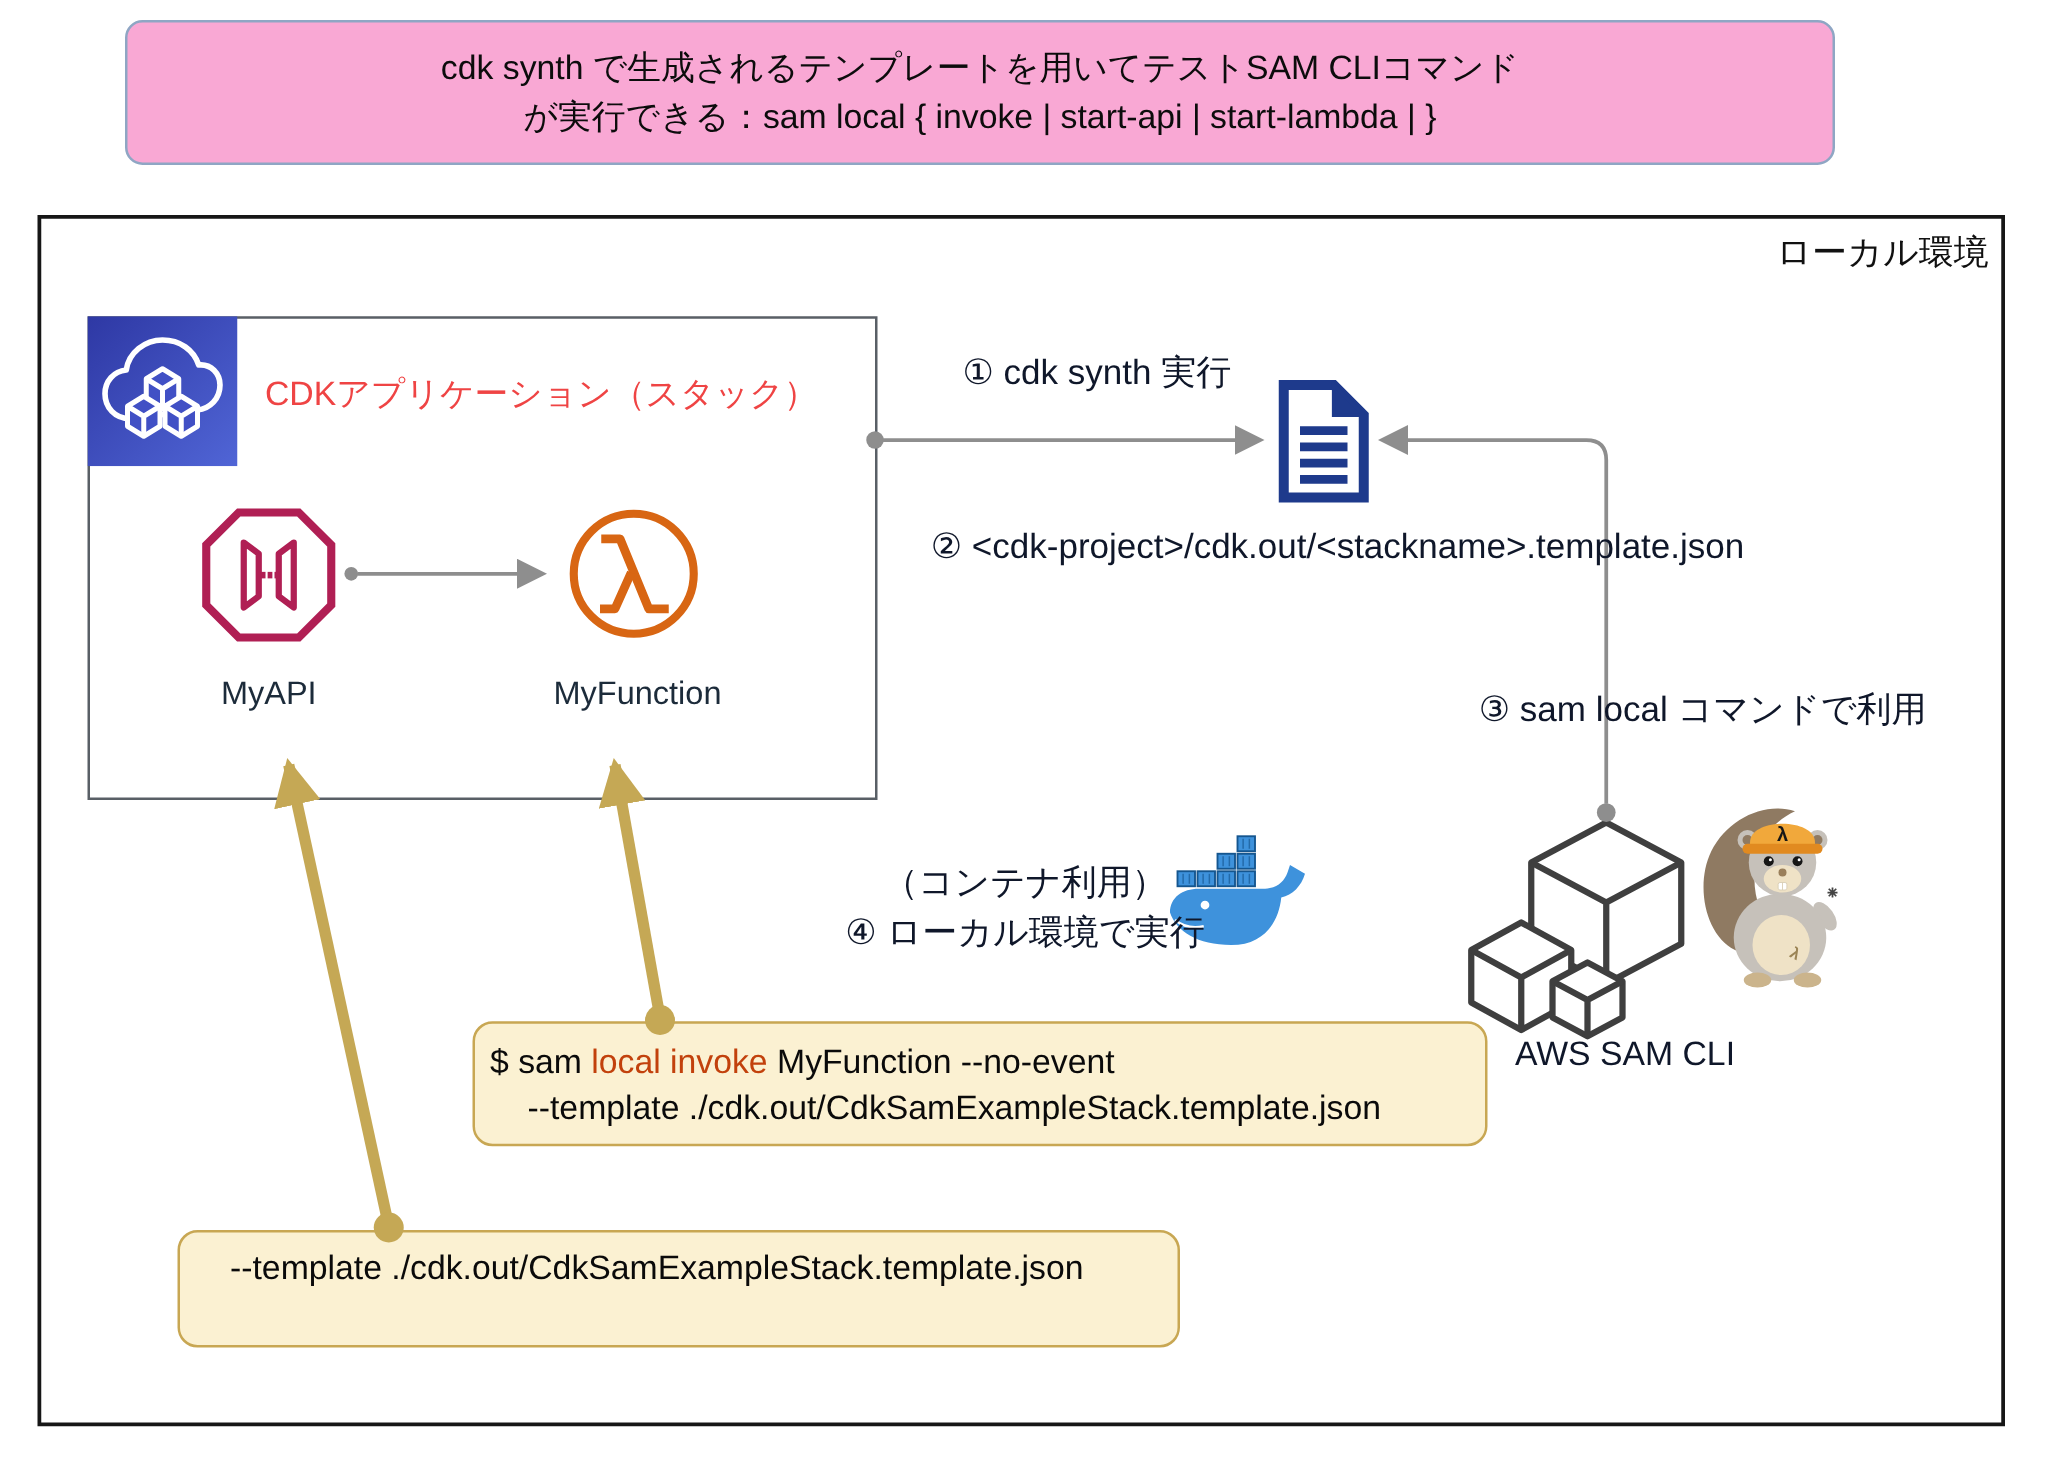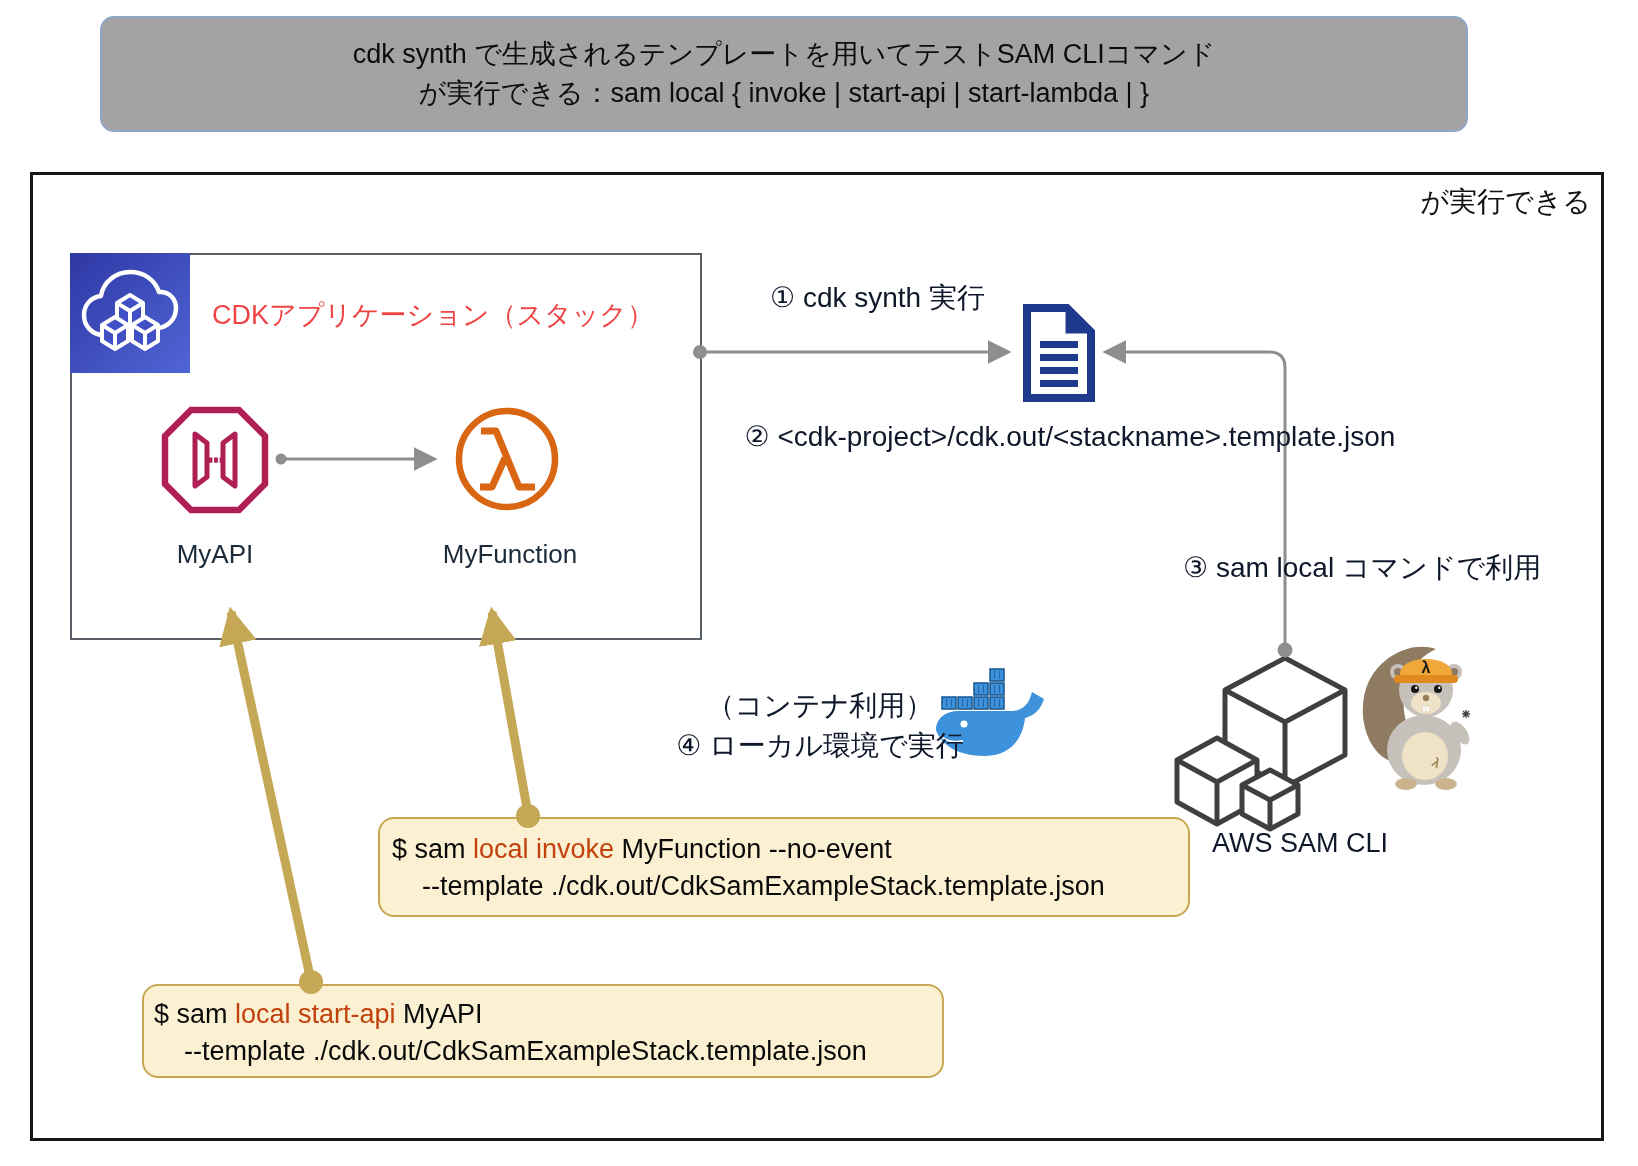--- a/index.html
+++ b/index.html
@@ -1,19 +1,19 @@
 <!DOCTYPE html>
 <html><head>
 <meta charset="utf-8">
 <style>
   html,body{margin:0;padding:0;background:#fff;}
   body{width:1638px;height:1166px;position:relative;font-family:"Liberation Sans","DejaVu Sans",sans-serif;color:#111;overflow:hidden;}
   .abs{position:absolute;}
   
-  .note-box{left:100px;top:16px;width:1364px;height:112px;background:#a3a3a3;border:2px solid #8fa6c4;border-radius:14px;
+  .note-box{left:100px;top:16px;width:1364px;height:112px;background:#f9a8d4;border:2px solid #8fa6c4;border-radius:14px;
             display:flex;flex-direction:column;align-items:center;justify-content:center;font-size:27px;line-height:39px;color:#0c0c0c;z-index:2;}
   
   .outer-box{left:30px;top:172px;width:1568px;height:963px;border:3px solid #161616;z-index:0;}
   .outer-label{position:absolute;top:8px;right:10px;font-size:28px;color:#111;}
   
   .cdk-box{left:70px;top:253px;width:628px;height:383px;border:2px solid #595f66;background:#fff;z-index:1;}
   .cdk-title{left:212px;top:297px;font-size:27px;color:#ef4444;z-index:3;}
   .icon-label{font-size:26px;color:#1c2b3a;text-align:center;z-index:3;}
   .step-text{font-size:28px;color:#0f172a;z-index:3;}
   .center{text-align:center;}
@@ -28,21 +28,21 @@
 </style>
 </head>
 <body>
 
 <div class="abs note-box">
   <span>cdk synth で生成されるテンプレートを用いてテストSAM CLIコマンド</span>
   <span>が実行できる：sam local { invoke | start-api | start-lambda | }</span>
 </div>
 
 <div class="abs outer-box">
-  <div class="outer-label">が実行できる</div>
+  <div class="outer-label">ローカル環境</div>
 </div>
 
 <div class="abs cdk-box"></div>
 <div class="abs cdk-title">CDKアプリケーション（スタック）</div>
 
 <svg class="abs z2" style="left:70px;top:253px;" width="120" height="120" viewBox="0 0 120 120">
   <defs>
     <linearGradient id="cdkgrad" x1="0" y1="0" x2="1" y2="1">
       <stop offset="0" stop-color="#2e38a4"></stop>
         <stop offset="1" stop-color="#5065d6"></stop>
@@ -157,21 +157,20 @@
 </svg>
 
 <div class="abs step-text center" style="left:1180px;top:828px;width:240px;font-size:27px;">AWS SAM CLI</div>
 
 <div class="abs cmd-box cmd1">
   <div><span>$ sam </span><span class="hl">local invoke</span><span> MyFunction --no-event</span></div>
   <div class="cmd-line2">--template ./cdk.out/CdkSamExampleStack.template.json</div>
 </div>
 
 <div class="abs cmd-box cmd2">
-  <div><span>$ sam </span><span class="hl">local start-api</span><span> MyAPI</span></div>
   <div class="cmd-line2">--template ./cdk.out/CdkSamExampleStack.template.json</div>
 </div>
 
 <svg class="abs" style="left:0;top:0;z-index:2;pointer-events:none;" width="1638" height="1166" viewBox="0 0 1638 1166">
   <defs>
     <marker id="arrGray" viewBox="0 0 10 10" refX="8.5" refY="5" markerWidth="8" markerHeight="8" orient="auto-start-reverse">
       <path d="M0,0 L10,5 L0,10 Z" fill="#8e8e8e"></path>
     </marker>
     <marker id="arrTan" viewBox="0 0 10 10" refX="8.5" refY="5" markerWidth="4.2" markerHeight="4.2" orient="auto-start-reverse">
       <path d="M0,0 L10,5 L0,10 Z" fill="#c5a855"></path>

